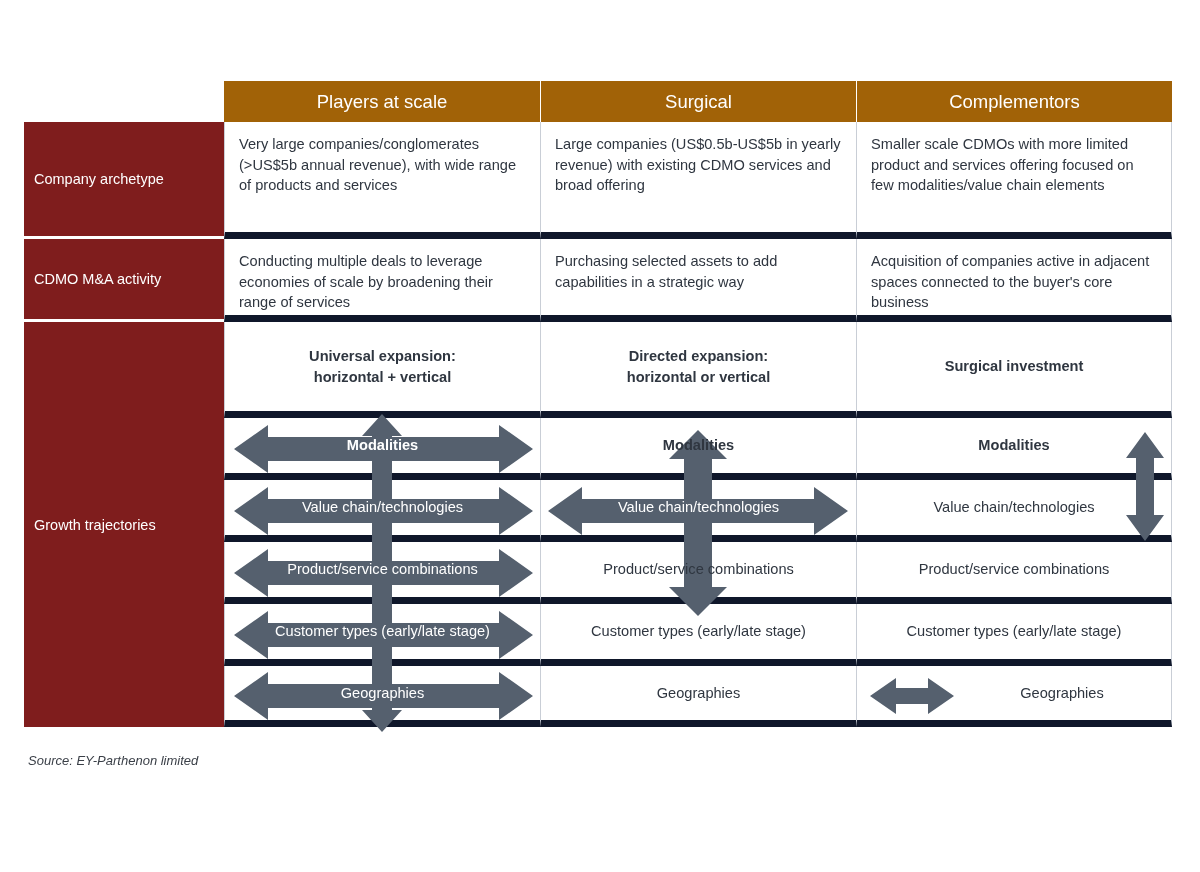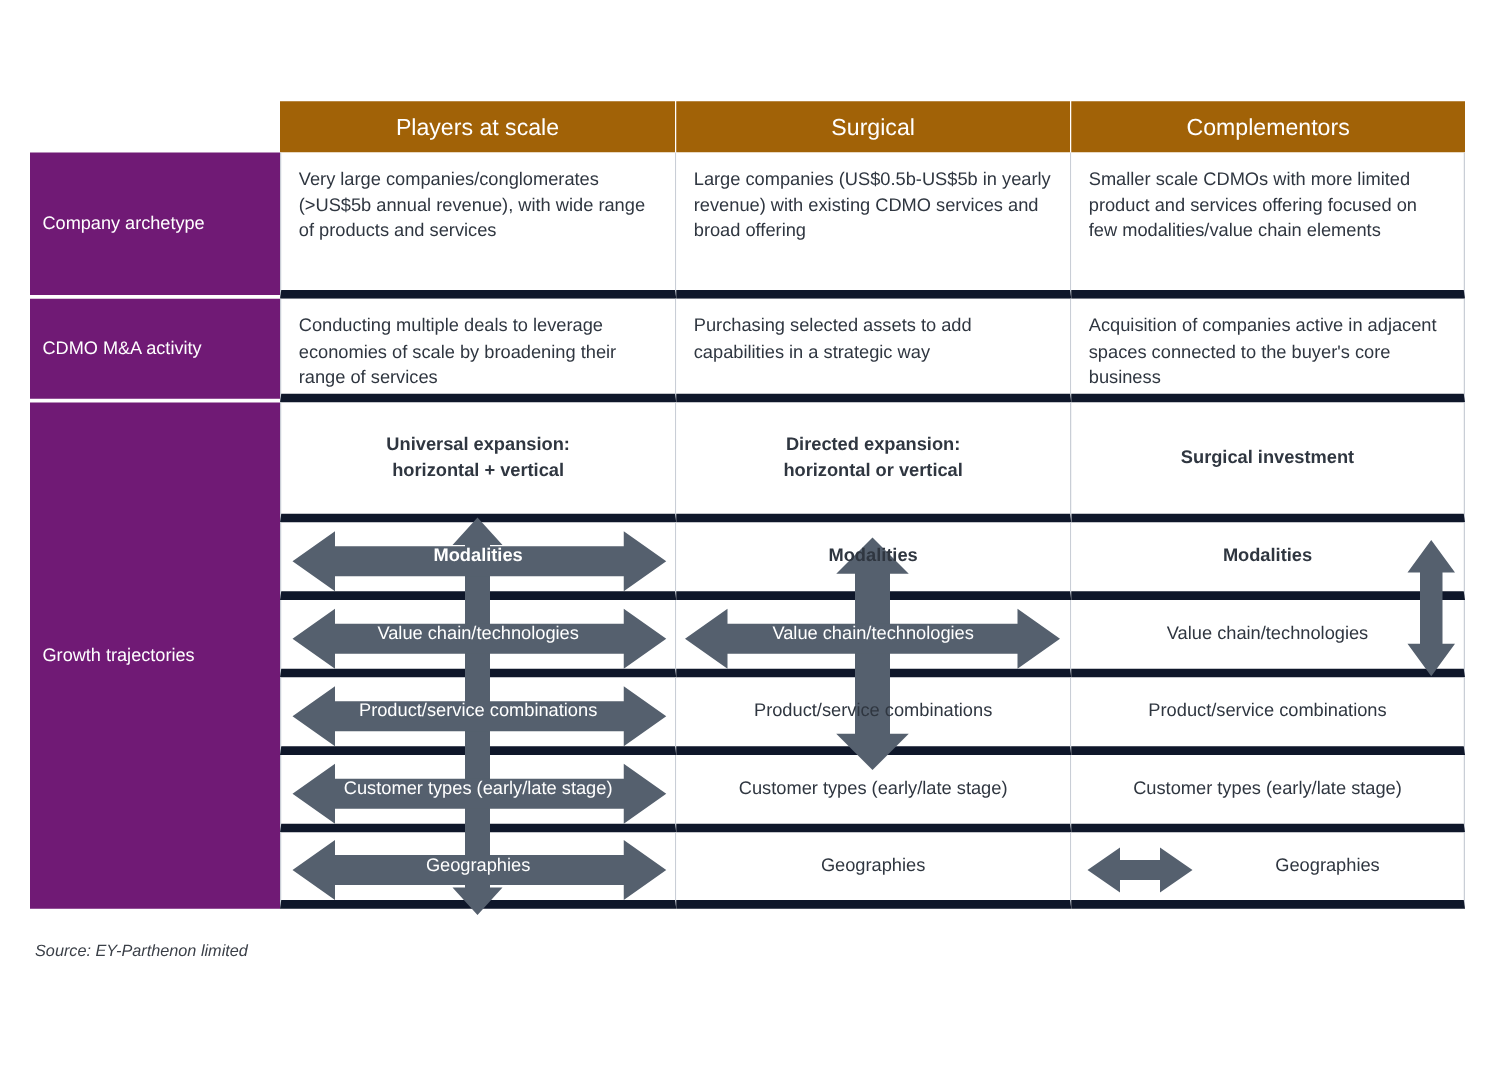--- a/index.html
+++ b/index.html
@@ -22,21 +22,21 @@
     left: 0; top: 0;
     width: 1200px;
     height: 872px;
   }
 
   
   .rail {
     position: absolute;
     left: 24px;
     width: 200px;
-    background: #701a75;
+    background: #7f1d1d;
     color: #ffffff;
     font-size: 14.5px;
     display: flex;
     align-items: center;
     padding-left: 10px;
     box-sizing: border-box;
   }
   .rail-archetype { top: 122px;  height: 114px; }
   .rail-manda     { top: 239px;  height: 80px;  }
   .rail-growth    { top: 322px;  height: 405px; }

